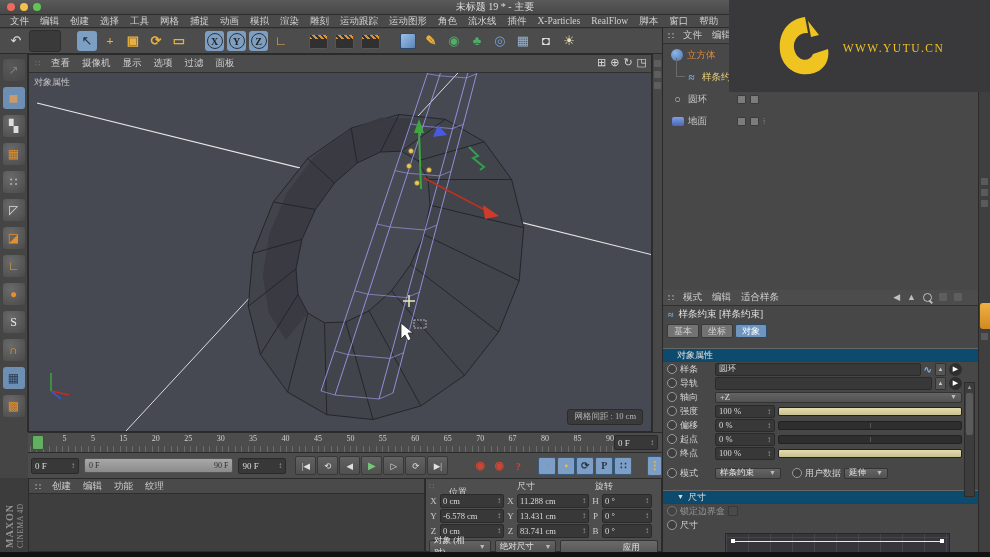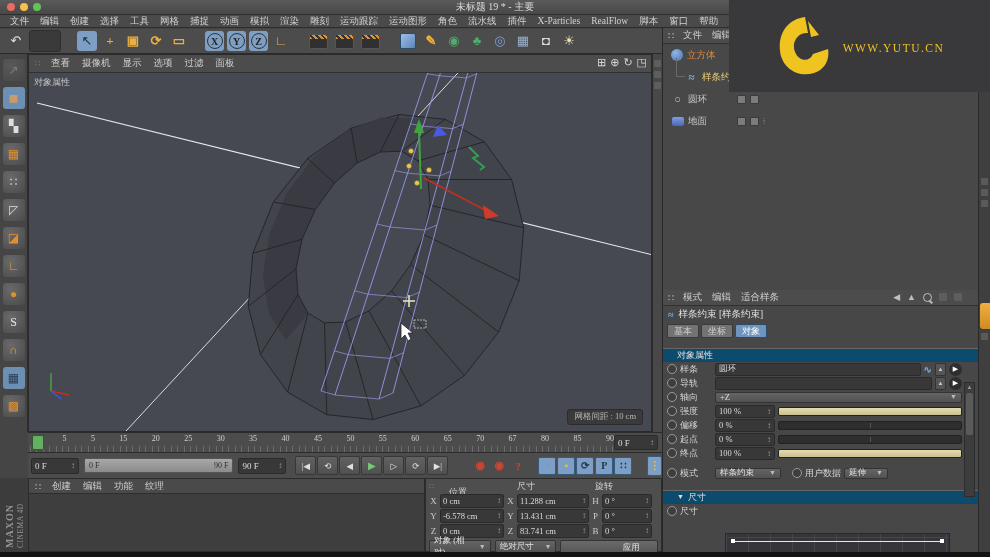--- a/index.html
+++ b/index.html
@@ -645,20 +645,25 @@
         <span class="am-label wide-l">用户数据</span>
         <span class="dd" style="height:11px;width:44px">
             <span>延伸</span>
             <span class="c">▼</span>
           </span>
       </div>
       <div class="sec-strip">
         <span class="c" style="font-size:7px;margin-right:4px">▼</span>
         <span>尺寸</span>
       </div>
+      <div class="am-row dim">
+        <span class="keyc"></span>
+        <span class="am-label wide-l">锁定边界盒</span>
+        <span class="chk"></span>
+      </div>
       <div class="am-row">
         <span class="keyc"></span>
         <span class="am-label">尺寸</span>
       </div>
       <div id="graph">
         <div id="gline">
             <i class="p1"></i>
             <i class="p2"></i>
           </div>
         <div id="gtick">0.5</div>

